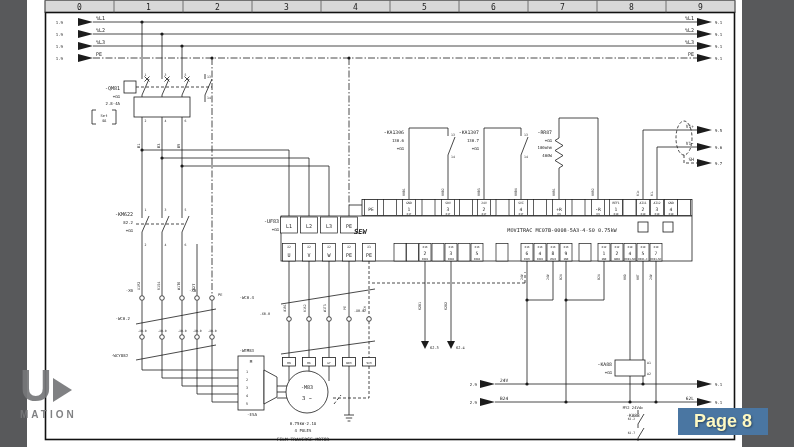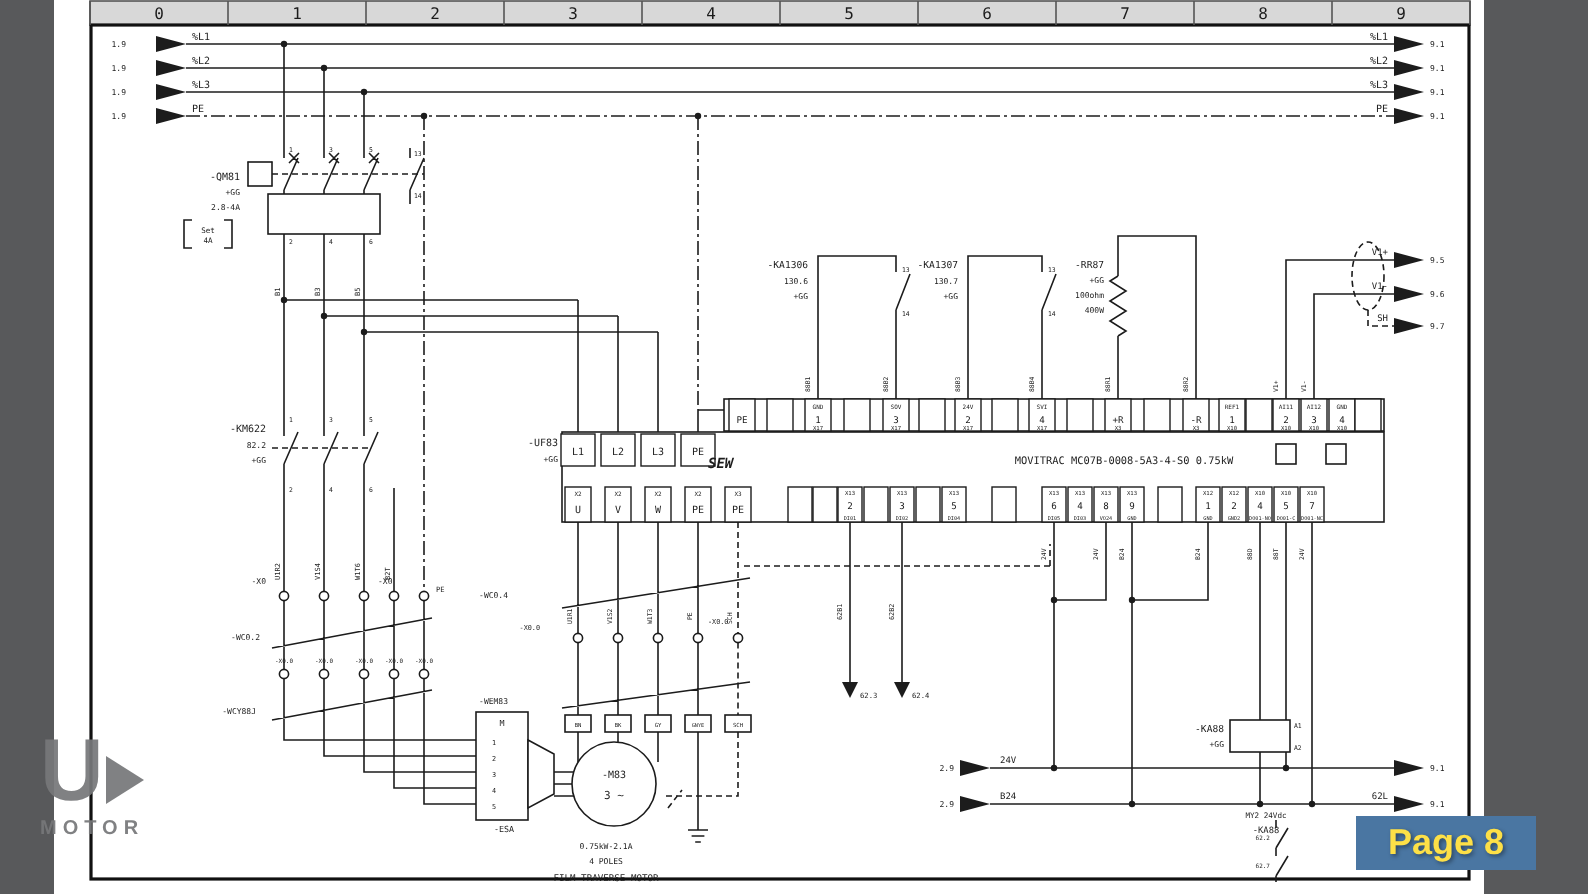--- a/index.html
+++ b/index.html
@@ -15,21 +15,21 @@
   .sep{stroke:#555;stroke-width:.8;}
   .w{fill:none;stroke:#1c1c1c;stroke-width:.8;}
   .wd{fill:none;stroke:#1c1c1c;stroke-width:.8;stroke-dasharray:3,2;}
   .wdd{fill:none;stroke:#1c1c1c;stroke-width:.8;stroke-dasharray:7,2,1.5,2;}
   .cell{fill:#fff;stroke:#1c1c1c;stroke-width:.7;}
   .box{fill:#fff;stroke:#1c1c1c;stroke-width:.8;}
   .term{fill:#fff;stroke:#1c1c1c;stroke-width:.8;}
   .dot{fill:#1c1c1c;stroke:none;}
   .arr{fill:#1c1c1c;stroke:none;}
   .badge{position:absolute;left:678px;top:408px;width:90px;height:27px;background:#4a76a2;
-         color:#fde047;font-family:"Liberation Sans",sans-serif;font-weight:bold;font-size:18px;
+         color:#fef9c3;font-family:"Liberation Sans",sans-serif;font-weight:bold;font-size:18px;
          display:flex;align-items:center;justify-content:center;
          text-shadow:1px 1px 2px rgba(0,0,0,.4);}
   .logo{position:absolute;left:20px;top:364px;color:#77787a;
         font-family:"Liberation Sans",sans-serif;opacity:.93;}
   .logo-mark{display:flex;align-items:center;}
   .logo-u{font-size:44px;font-weight:bold;line-height:1;}
   .logo-play{width:0;height:0;border-left:19px solid #77787a;border-top:12px solid transparent;
              border-bottom:12px solid transparent;margin-left:1px;margin-top:8px;}
   .logo-word{font-size:10px;letter-spacing:3px;font-weight:bold;margin-top:1px;}
 </style>
@@ -463,19 +463,19 @@
         <text x="635" y="420" font-size="3" text-anchor="end">62.2</text>
         <text x="635" y="434" font-size="3" text-anchor="end">62.7</text>
       </g>
   </svg>
 
   <div class="logo">
     <div class="logo-mark">
       <span class="logo-u">U</span>
       <span class="logo-play"></span>
     </div>
-    <div class="logo-word">MOTOR</div>
+    <div class="logo-word">MATION</div>
   </div>
 
   <div class="badge">
     <span>Page 8</span>
   </div>
 </div>
 
 </body></html>

